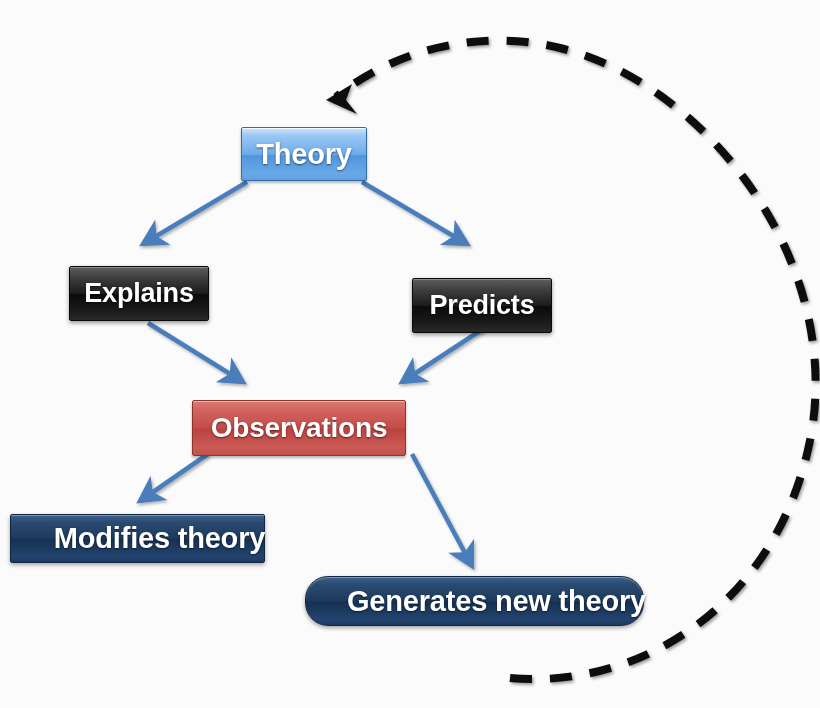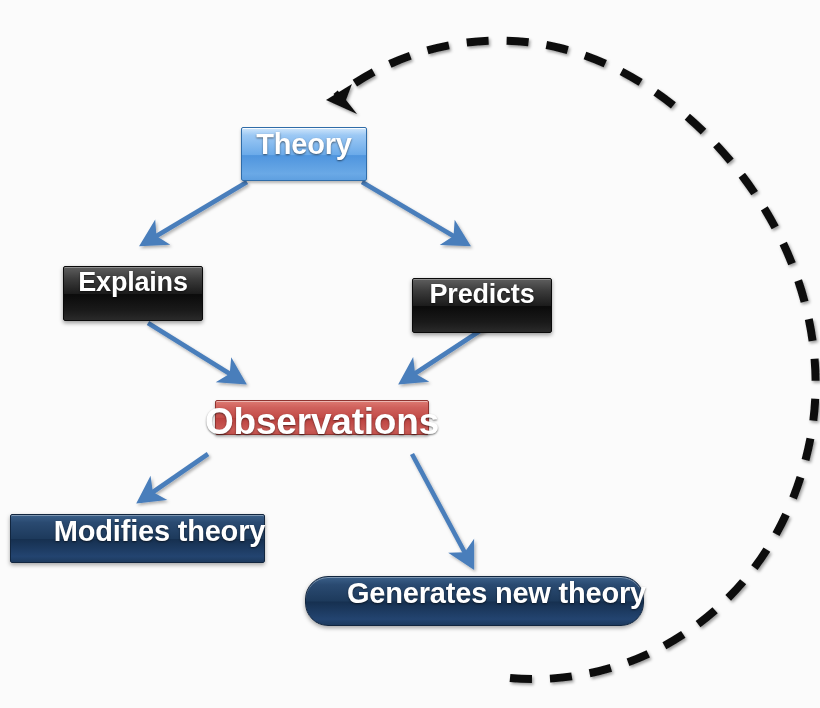--- a/index.html
+++ b/index.html
@@ -21,20 +21,21 @@
     position: absolute;
     left: 0;
     top: 0;
     width: 820px;
     height: 708px;
     pointer-events: none;
   }
   .node {
     position: absolute;
     display: flex;
+    align-items: center;
     justify-content: center;
     box-sizing: border-box;
     color: #ffffff;
     font-weight: bold;
     letter-spacing: -0.2px;
     text-shadow: 0 1px 2px rgba(0,0,0,0.55);
     border-radius: 2px;
     white-space: nowrap;
   }
 
@@ -125,29 +126,29 @@
     <g filter="url(#softshadow2)">
       <path d="M 510,678 C 640,690 782,604 812,430 C 840,252 700,82 560,48 C 470,26 386,56 336,97" fill="none" stroke="#111111" stroke-width="8" stroke-linecap="butt" stroke-dasharray="22 18"></path>
       <path d="M 326,100 L 352,84 L 346,100 L 357,114 Z" fill="#111111"></path>
     </g>
   </svg>
 
   <div class="node node-theory" style="left:241px; top:127px; width:126px; height:54px; font-size:29px;">
     <span>Theory</span>
   </div>
 
-  <div class="node node-dark" style="left:63px; top:266px; width:140px; height:55px; font-size:27px;">
+  <div class="node node-dark" style="left:69px; top:266px; width:140px; height:55px; font-size:27px;">
     <span>Explains</span>
   </div>
 
   <div class="node node-dark" style="left:412px; top:266px; width:140px; height:55px; font-size:27px;margin-top:12px;">
     <span>Predicts</span>
   </div>
 
-  <div class="node node-red" style="left:215px; top:400px; width:214px; height:35px; font-size:37px;">
+  <div class="node node-red" style="left:192px; top:400px; width:214px; height:56px; font-size:28px;">
     <span>Observations</span>
   </div>
 
   <div class="node node-navy" style="left:10px; top:514px; width:255px; height:49px; font-size:29px;">
     <span>Modifies theory</span>
   </div>
 
   <div class="node node-navy" style="left:305px; top:576px; width:339px; height:50px; font-size:29px;border-radius:23px;">
     <span>Generates new theory</span>
   </div>

